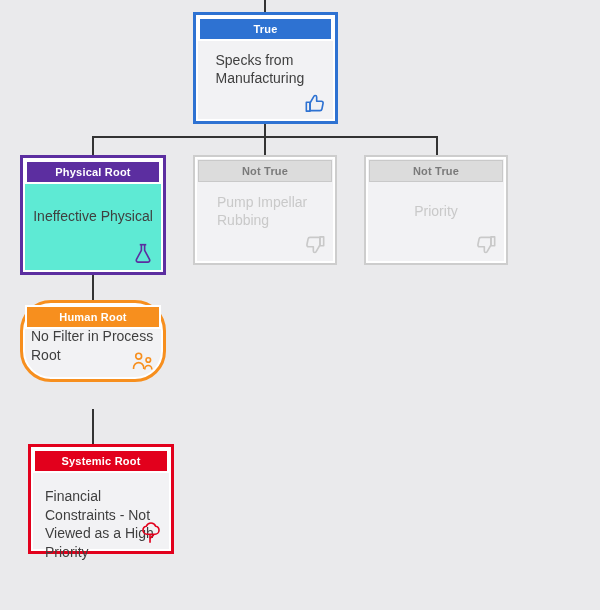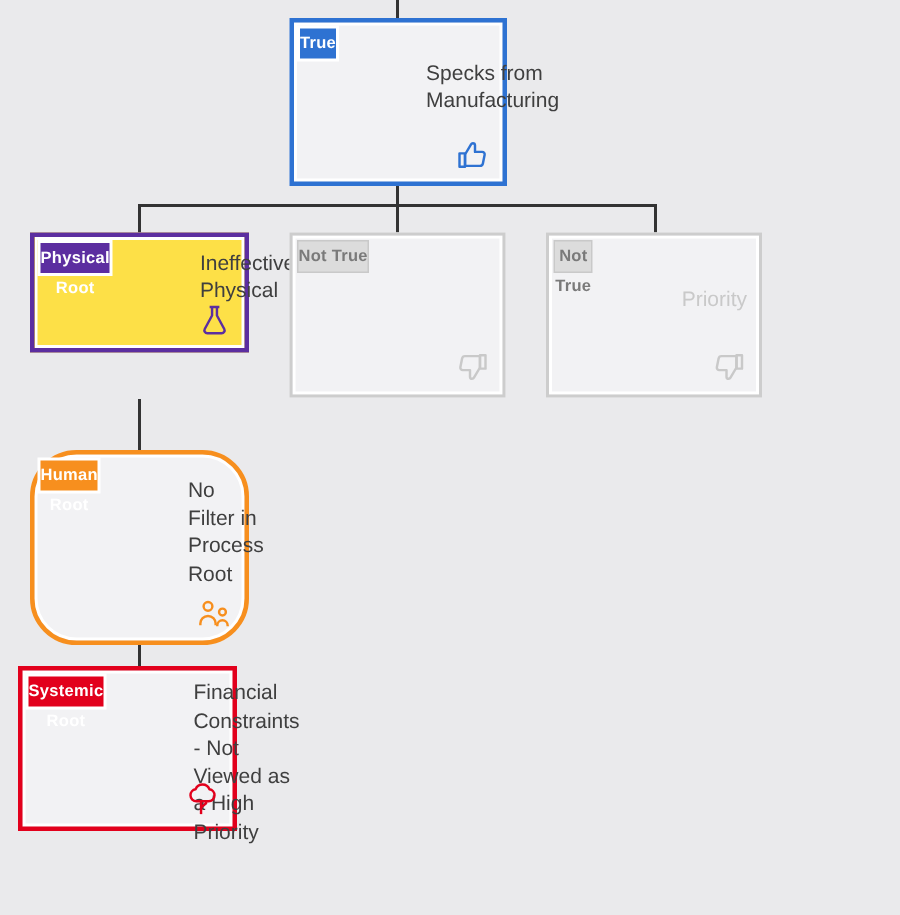--- a/index.html
+++ b/index.html
@@ -9,37 +9,36 @@
     font-family:"Liberation Sans",sans-serif;
     overflow:hidden;
   }
   .stage{position:relative;width:600px;height:610px;}
   .conn{position:absolute;background:#333;}
   .card{
     position:absolute;box-sizing:border-box;
     border:3px solid var(--accent,#999);
     background:#f2f2f4;
     box-shadow:inset 0 0 0 2px #fff;
-    display:flex;flex-direction:row;
+    display:flex;flex-direction:column;
     cursor:pointer;
   }
   .card.inactive{border-width:2px;}
   .card-header{
     margin:4px 4px 0 4px;height:20px;line-height:20px;
     text-align:center;font-size:11px;font-weight:bold;letter-spacing:.2px;
     background:var(--header-bg,#ddd);color:var(--header-fg,#777);
     box-shadow:0 0 0 2px #fff;
   }
   .card.inactive .card-header{box-shadow:0 0 0 1px #c9c9c9;}
   .card-body{
-    flex:1;display:flex;align-items:center;justify-content:flex-start;
+    flex:1;display:flex;align-items:center;justify-content:center;
     padding:0 8px 22px 8px;
-    margin-left:48px;
   }
-  .card.tight .card-body{align-items:flex-start;padding:5px 8px 2px 8px;}
+  .card.tight .card-body{align-items:flex-start;padding:16px 8px 2px 8px;}
   .card-label{
     font-size:14px;line-height:18.5px;
     color:var(--text-color,#3f3f3f);text-align:left;
   }
   .mw100{max-width:100px;}
   .mw96{max-width:96px;}
   .mw126{max-width:126px;}
   .mw112{max-width:112px;}
   .card-icon{
     position:absolute;right:7px;bottom:5px;width:26px;height:26px;
@@ -67,35 +66,38 @@
       <div class="card-label mw100">Specks from Manufacturing</div>
     </div>
     <span class="card-icon">
       <svg viewBox="0 0 24 24" fill="none" stroke="currentColor" stroke-width="1.5" stroke-linejoin="round">
         <rect x="4" y="11.3" width="3.4" height="8.2"></rect>
         <path d="M7.4 12l3.7-6.3c.23-.4.66-.64 1.12-.64.73 0 1.32.59 1.32 1.32v4.02h4.44c.96 0 1.68.88 1.49 1.82l-1.07 5.3c-.17.86-.93 1.48-1.81 1.48H7.4z"></path>
       </svg>
     </span>
   </div>
 
-  <div class="card" style="left: 20px; top: 155px; width: 146px; height: 80px; --accent: #5c2ea0; --header-bg: #5c2ea0; --header-fg: #ffffff; --text-color: #3f3f3f; --icon-color: #5c2ea0; background: #fde047;">
+  <div class="card" style="left: 20px; top: 155px; width: 146px; height: 120px; --accent: #5c2ea0; --header-bg: #5c2ea0; --header-fg: #ffffff; --text-color: #3f3f3f; --icon-color: #5c2ea0; background: #5eead4;">
     <div class="card-header">Physical Root</div>
     <div class="card-body">
       <div class="card-label mw126">Ineffective Physical</div>
     </div>
     <span class="card-icon">
       <svg viewBox="0 0 24 24" fill="none" stroke="currentColor" stroke-width="1.5" stroke-linejoin="round">
         <path d="M9 3.4h6"></path>
         <path d="M10.5 3.4v5.2L6 16.9c-.63 1.2.24 2.64 1.6 2.64h8.8c1.36 0 2.23-1.44 1.6-2.64L13.5 8.6V3.4"></path>
       </svg>
     </span>
   </div>
 
   <div class="card inactive" style="left: 193px; top: 155px; width: 144px; height: 110px; --accent: #cdcdcd; --header-bg: #dcdcdc; --header-fg: #7a7a7a; --text-color: #c9c9c9; --icon-color: #c9c9c9; background: rgb(242, 242, 244);">
     <div class="card-header">Not True</div>
+    <div class="card-body">
+      <div class="card-label mw96">Pump Impellar Rubbing</div>
+    </div>
     <span class="card-icon">
       <svg viewBox="0 0 24 24" fill="none" stroke="currentColor" stroke-width="1.5" stroke-linejoin="round">
         <g transform="rotate(180 12 12)">
           <rect x="4" y="11.3" width="3.4" height="8.2"></rect>
           <path d="M7.4 12l3.7-6.3c.23-.4.66-.64 1.12-.64.73 0 1.32.59 1.32 1.32v4.02h4.44c.96 0 1.68.88 1.49 1.82l-1.07 5.3c-.17.86-.93 1.48-1.81 1.48H7.4z"></path>
         </g>
       </svg>
     </span>
   </div>
 
@@ -107,36 +109,36 @@
     <span class="card-icon">
       <svg viewBox="0 0 24 24" fill="none" stroke="currentColor" stroke-width="1.5" stroke-linejoin="round">
         <g transform="rotate(180 12 12)">
           <rect x="4" y="11.3" width="3.4" height="8.2"></rect>
           <path d="M7.4 12l3.7-6.3c.23-.4.66-.64 1.12-.64.73 0 1.32.59 1.32 1.32v4.02h4.44c.96 0 1.68.88 1.49 1.82l-1.07 5.3c-.17.86-.93 1.48-1.81 1.48H7.4z"></path>
         </g>
       </svg>
     </span>
   </div>
 
-  <div class="card" style="left: 20px; top: 300px; width: 146px; height: 130px; --accent: #f78f1e; --header-bg: #f78f1e; --header-fg: #ffffff; --text-color: #3f3f3f; --icon-color: #f78f1e; background: rgb(242, 242, 244); border-radius: 31px;">
+  <div class="card" style="left: 20px; top: 300px; width: 146px; height: 82px; --accent: #f78f1e; --header-bg: #f78f1e; --header-fg: #ffffff; --text-color: #3f3f3f; --icon-color: #f78f1e; background: rgb(242, 242, 244); border-radius: 31px;">
     <div class="card-header">Human Root</div>
     <div class="card-body">
       <div class="card-label mw126">No Filter in Process Root</div>
     </div>
     <span class="card-icon">
       <svg viewBox="0 0 24 24" fill="none" stroke="currentColor" stroke-width="1.5" stroke-linejoin="round">
         <circle cx="8" cy="7.6" r="2.7"></circle>
         <path d="M3.3 19.3v-1.1c0-2.6 2.1-4.7 4.7-4.7s4.7 2.1 4.7 4.7v1.1"></path>
         <circle cx="16.9" cy="11.1" r="2.1"></circle>
         <path d="M13.7 19.8v-.4c0-1.77 1.43-3.2 3.2-3.2s3.2 1.43 3.2 3.2v.4"></path>
       </svg>
     </span>
   </div>
 
-  <div class="card tight" style="left: 12px; top: 444px; width: 146px; height: 110px; --accent: #e2001c; --header-bg: #e2001c; --header-fg: #ffffff; --text-color: #3f3f3f; --icon-color: #e2001c; background: rgb(242, 242, 244);">
+  <div class="card tight" style="left: 28px; top: 444px; width: 146px; height: 110px; --accent: #e2001c; --header-bg: #e2001c; --header-fg: #ffffff; --text-color: #3f3f3f; --icon-color: #e2001c; background: rgb(242, 242, 244);">
     <div class="card-header">Systemic Root</div>
     <div class="card-body">
       <div class="card-label mw112">Financial Constraints - Not Viewed as a High Priority</div>
     </div>
     <span class="card-icon">
       <svg viewBox="0 0 24 24" fill="none" stroke="currentColor" stroke-width="1.5" stroke-linejoin="round">
         <path d="M8.3 13.1c-2.05 0-3.7-1.66-3.7-3.7 0-1.85 1.36-3.38 3.13-3.66C8.45 3.92 10.07 2.8 12 2.8s3.55 1.12 4.27 2.94c1.77.28 3.13 1.81 3.13 3.66 0 2.04-1.65 3.7-3.7 3.7z"></path>
         <path d="M11.1 21v-7.9"></path>
         <path d="M11.1 16.9l3.1-2.6v-1.2"></path>
       </svg>

